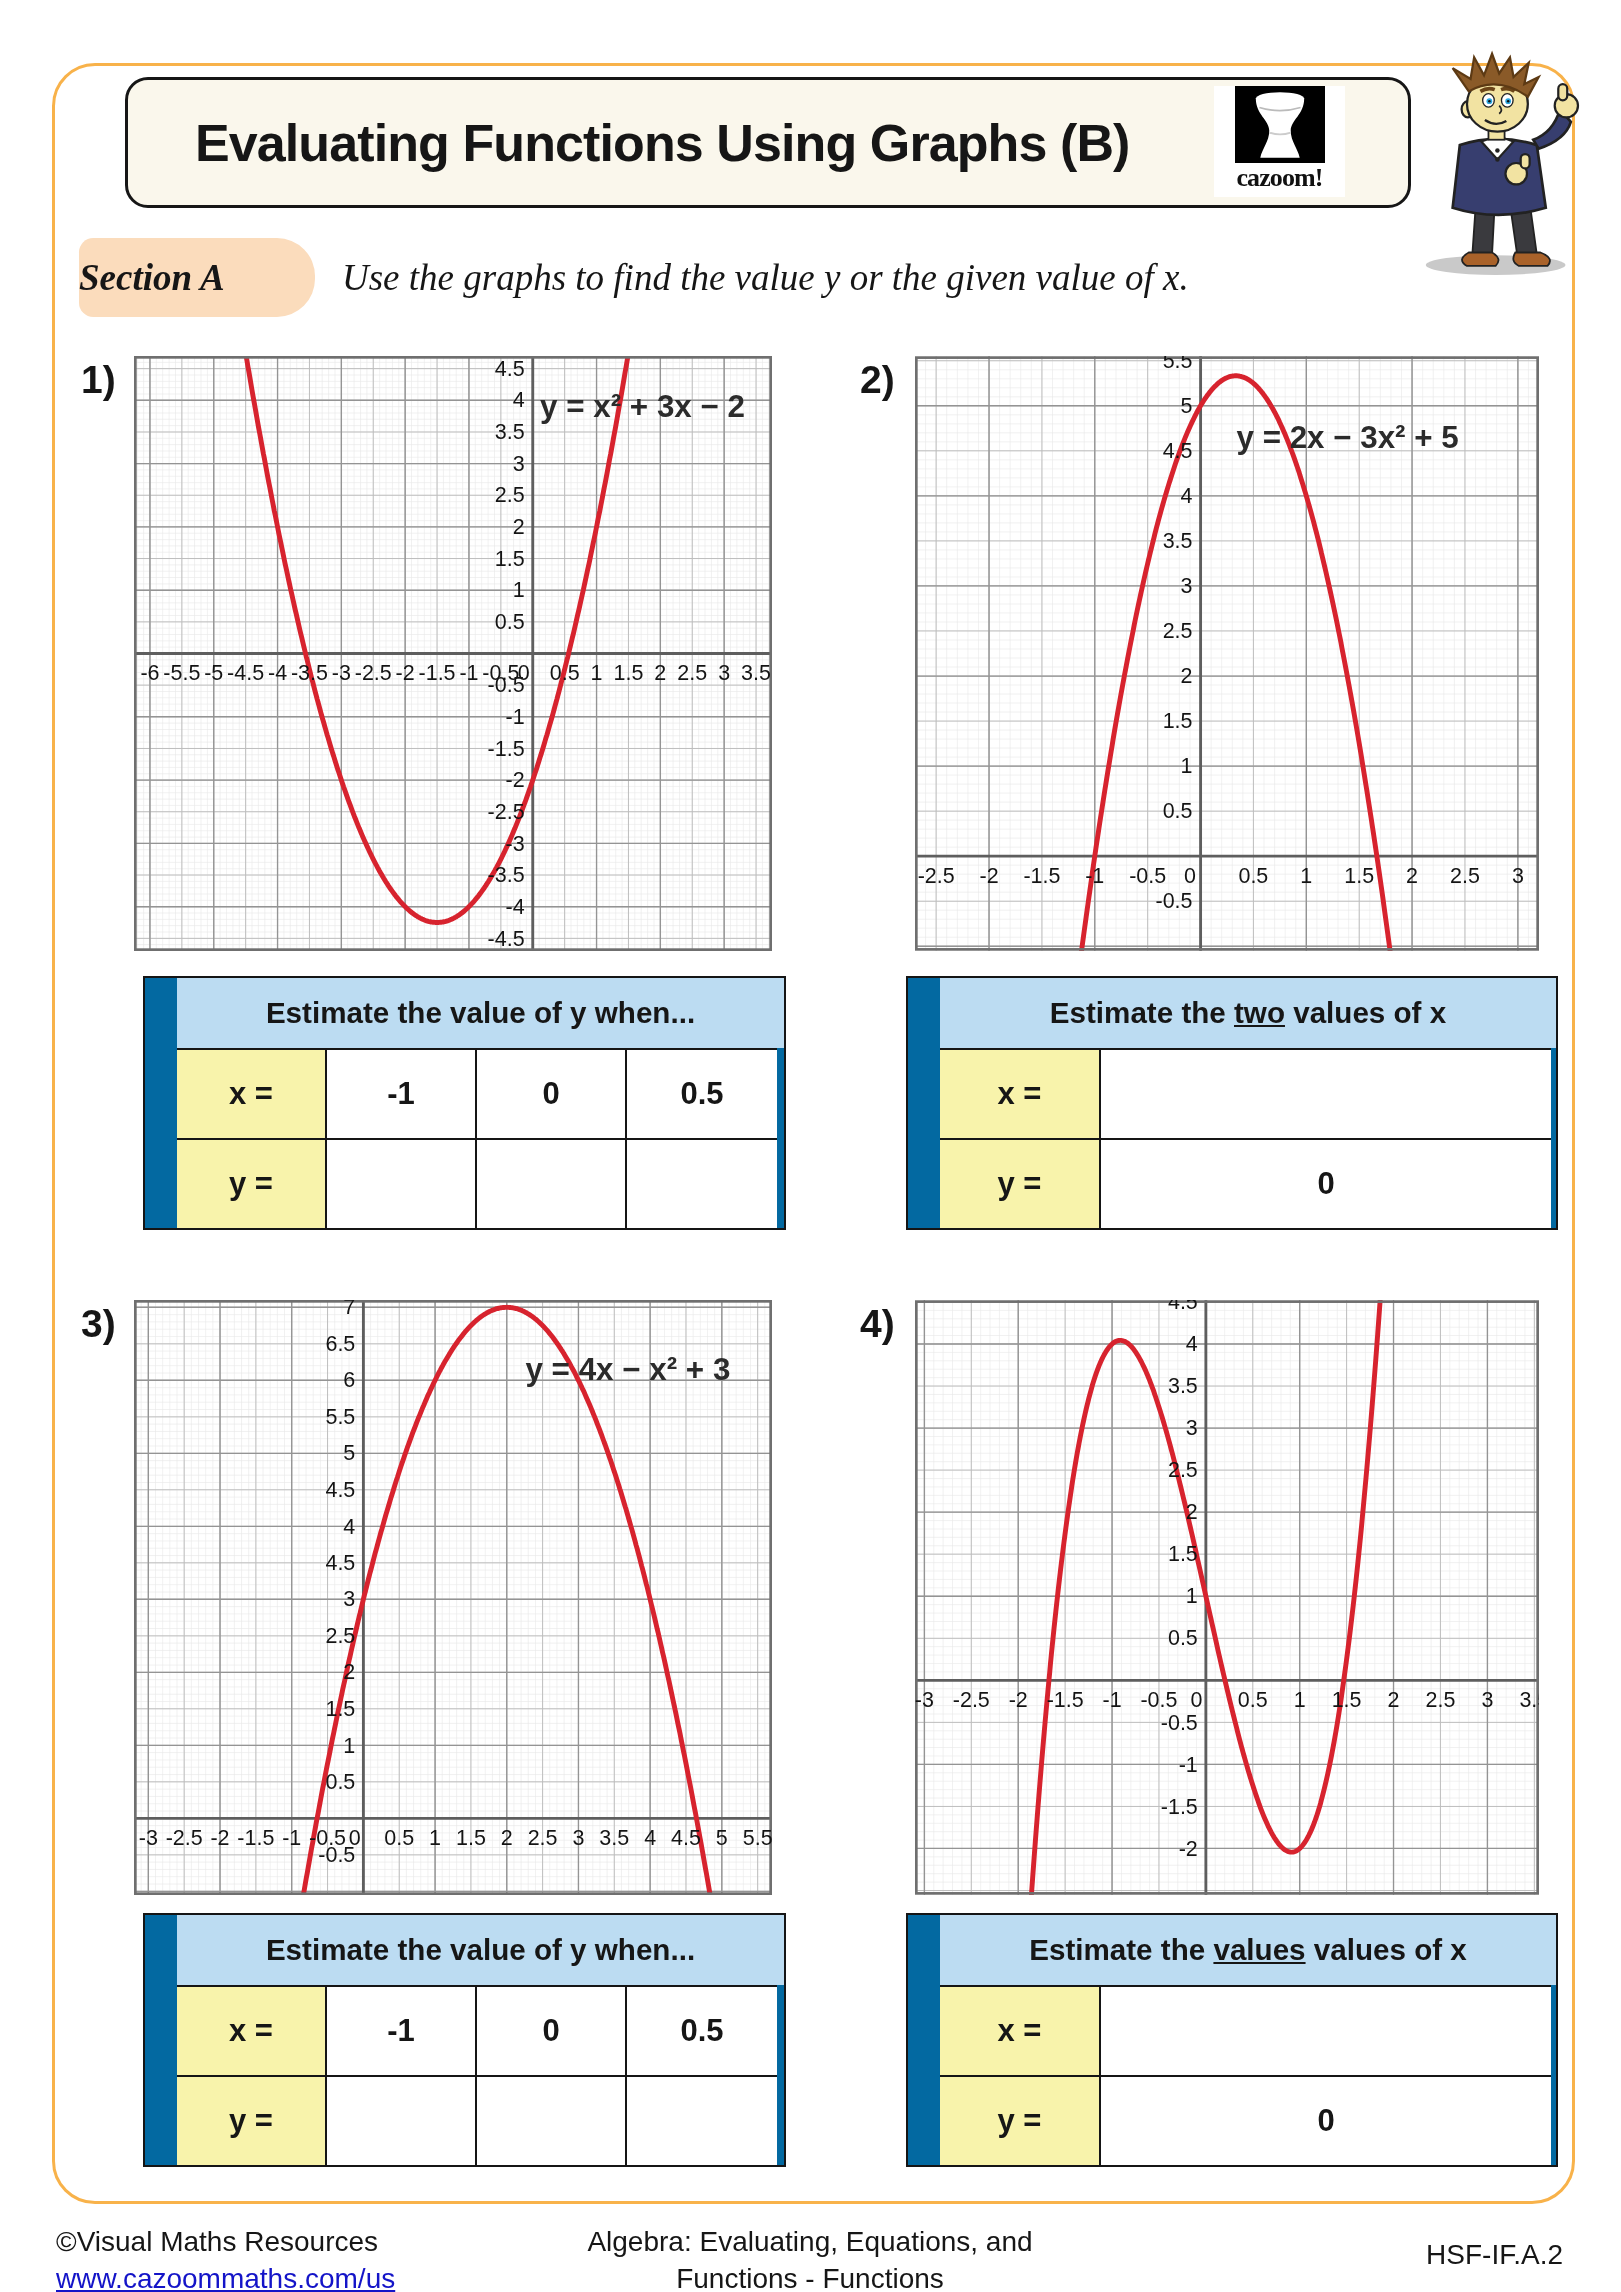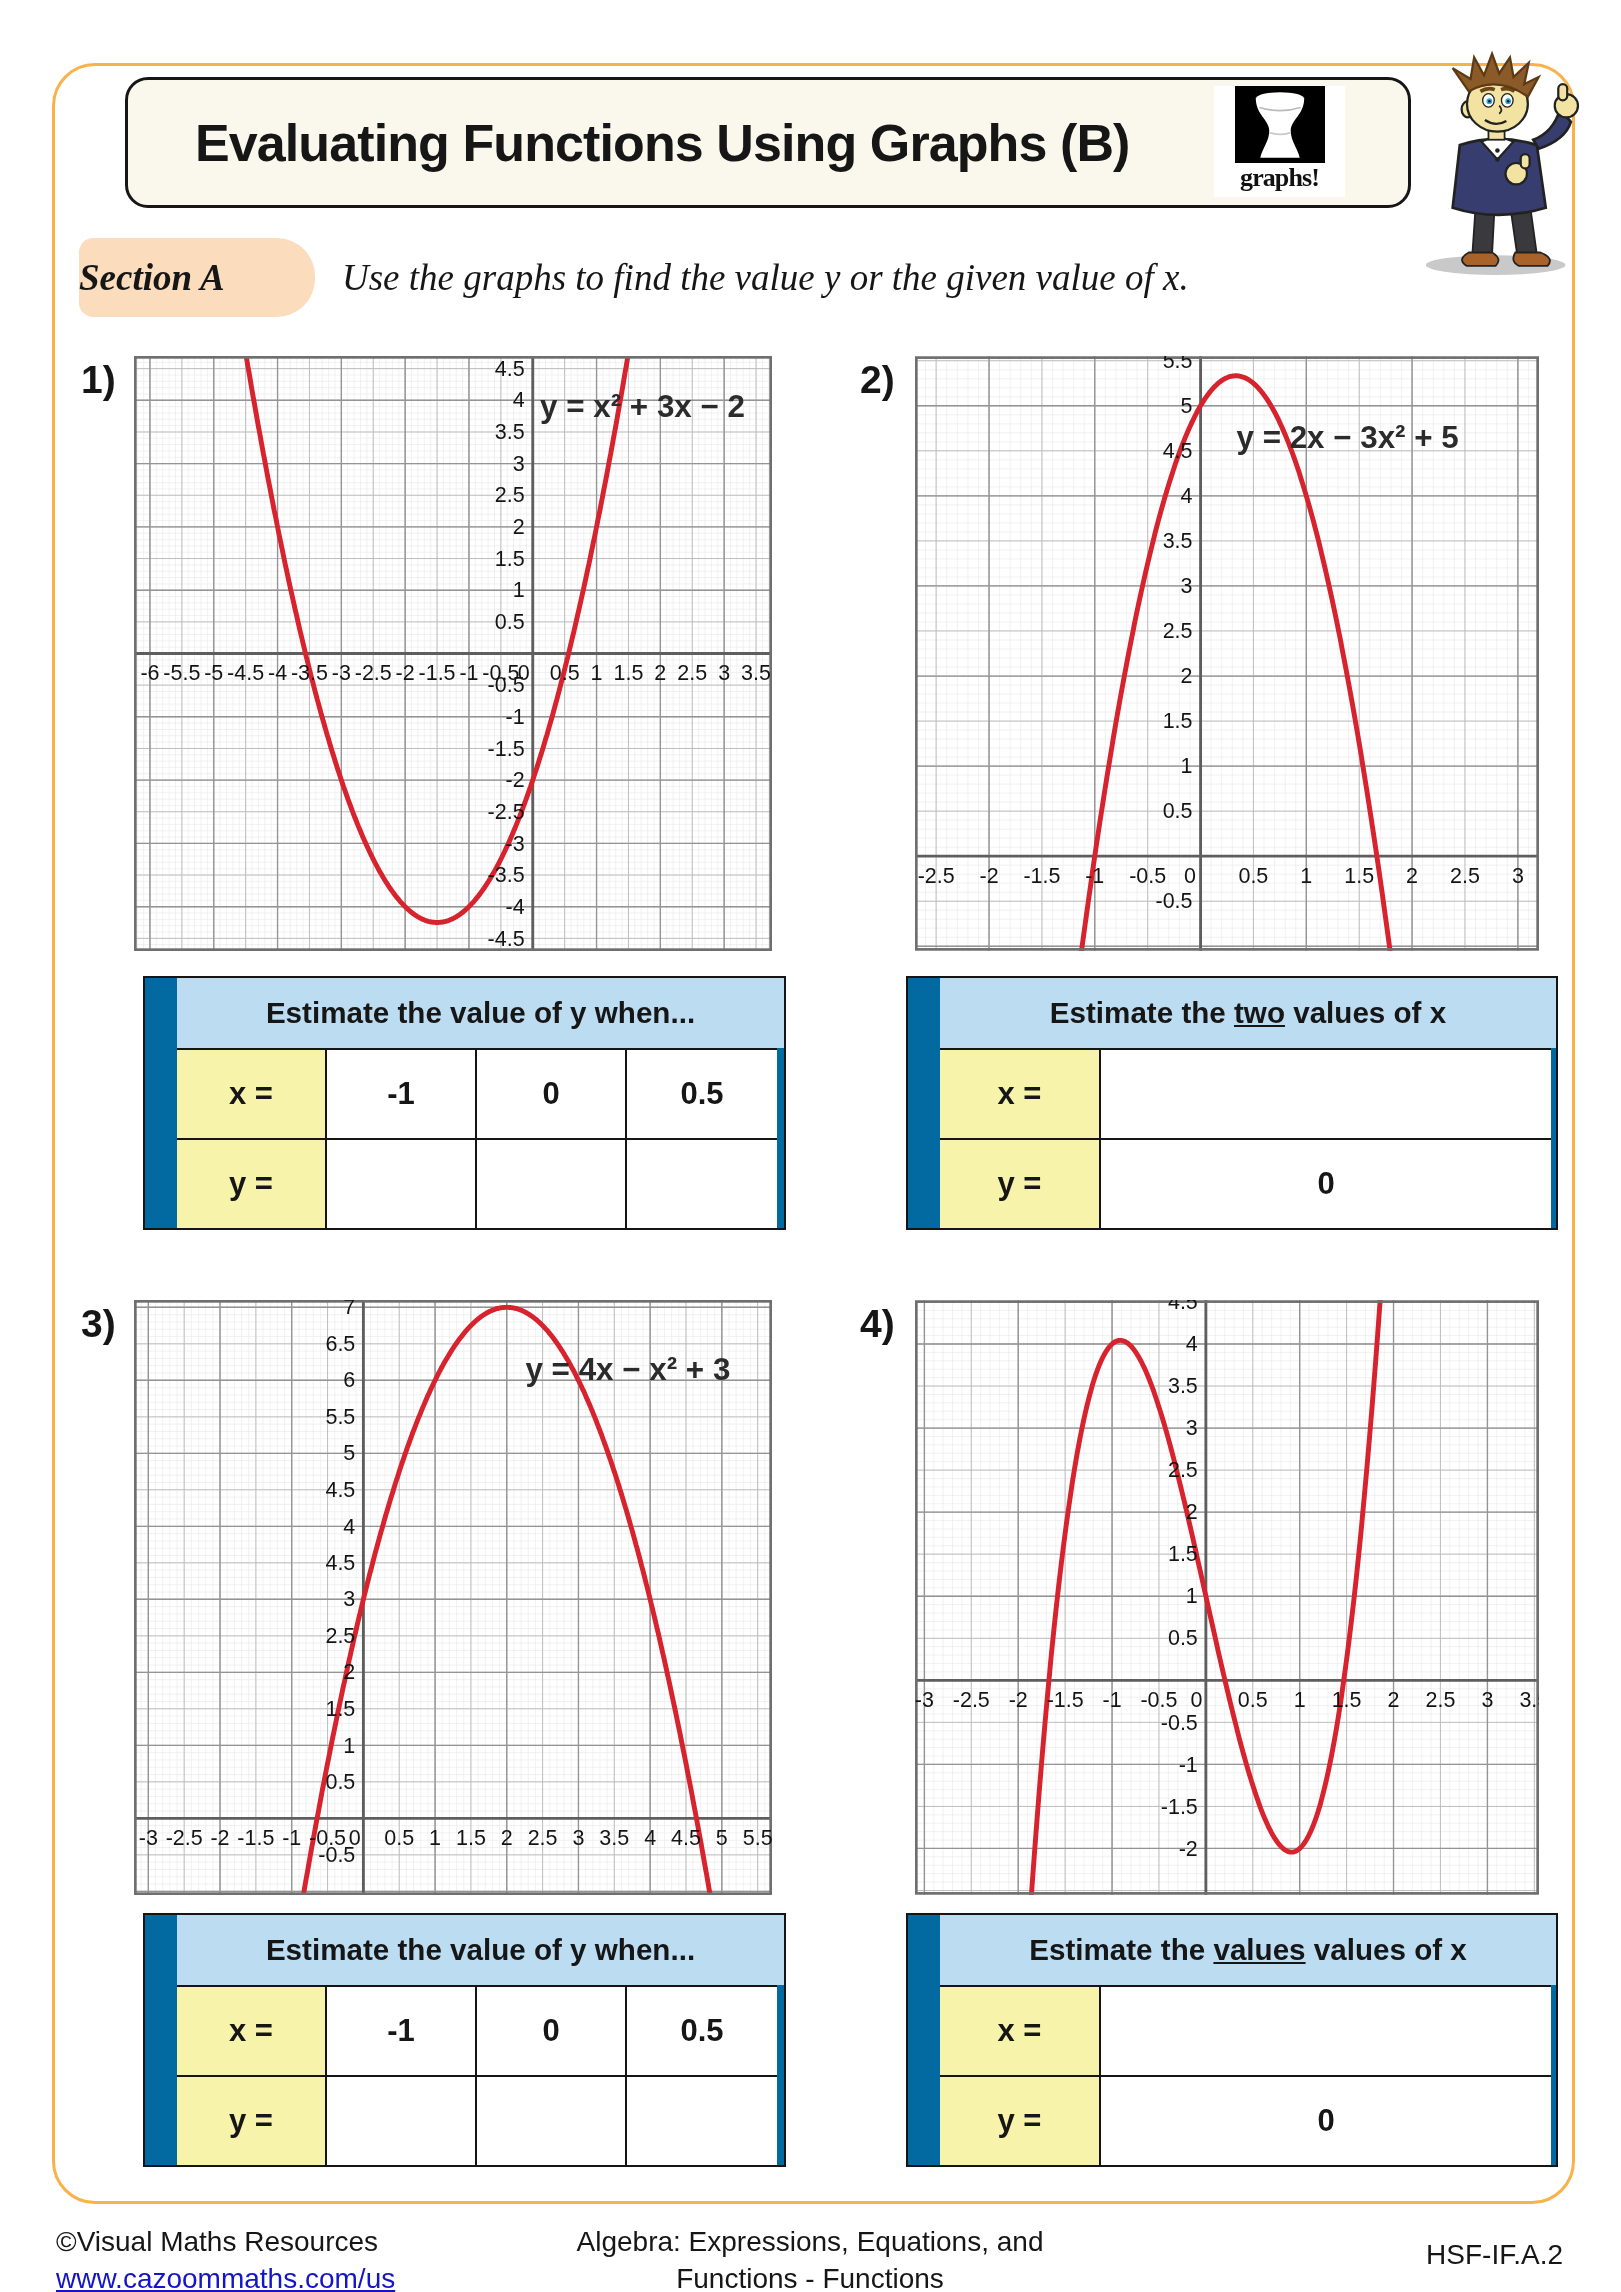--- a/index.html
+++ b/index.html
@@ -60,21 +60,21 @@
   <div class="logo-patch">
     <div class="logo-black">
       <svg viewBox="0 0 100 86" width="90" height="77">
         <rect x="0" y="0" width="100" height="86" fill="#000"></rect>
         <ellipse cx="50" cy="14" rx="27" ry="7" fill="#fff"></ellipse>
         <path d="M23,14 C23,32 38,38 38,50 C38,62 30,70 28,80 L72,80 C70,70 62,62 62,50 C62,38 77,32 77,14 Z" fill="#fff"></path>
         <path d="M27,24 Q50,31 73,24" stroke="#bbb" stroke-width="2" fill="none"></path>
         <path d="M38,52 Q50,56 62,52" stroke="#ccc" stroke-width="2" fill="none"></path>
       </svg>
     </div>
-    <div class="logo-word">graphs!</div>
+    <div class="logo-word">cazoom!</div>
   </div>
 
   <div class="mascot">
     <svg viewBox="0 0 248 252" width="222" height="226">
       <ellipse cx="118" cy="240" rx="78" ry="11" fill="#c9c9c9"></ellipse>
       <path d="M96,170 L92,228 L114,228 L117,172 Z" fill="#3a3a3e" stroke="#222" stroke-width="2"></path>
       <path d="M134,172 L142,228 L164,228 L156,170 Z" fill="#3a3a3e" stroke="#222" stroke-width="2"></path>
       <path d="M88,226 q-14,8 -2,15 l32,0 q8,-8 -4,-15 Z" fill="#a9622a" stroke="#222" stroke-width="2"></path>
       <path d="M140,226 q-6,10 4,15 l32,0 q8,-9 -8,-15 Z" fill="#a9622a" stroke="#222" stroke-width="2"></path>
       <path d="M78,106 Q120,92 164,106 L174,176 Q120,192 70,176 Z" fill="#373e6f" stroke="#222" stroke-width="3"></path>
@@ -325,18 +325,18 @@
       <div class="cell label">y =</div>
       <div class="cell">0</div>
     </div>
   </div>
 
   <div class="footer-left">
     <div>©Visual Maths Resources</div>
     <div class="footer-link">www.cazoommaths.com/us</div>
   </div>
   <div class="footer-center">
-    <div>Algebra: Expressions, Equations, and</div>
+    <div>Algebra: Evaluating, Equations, and</div>
     <div>Functions - Functions</div>
   </div>
   <div class="footer-right">HSF-IF.A.2</div>
 </div>
 
 
 </body></html>

